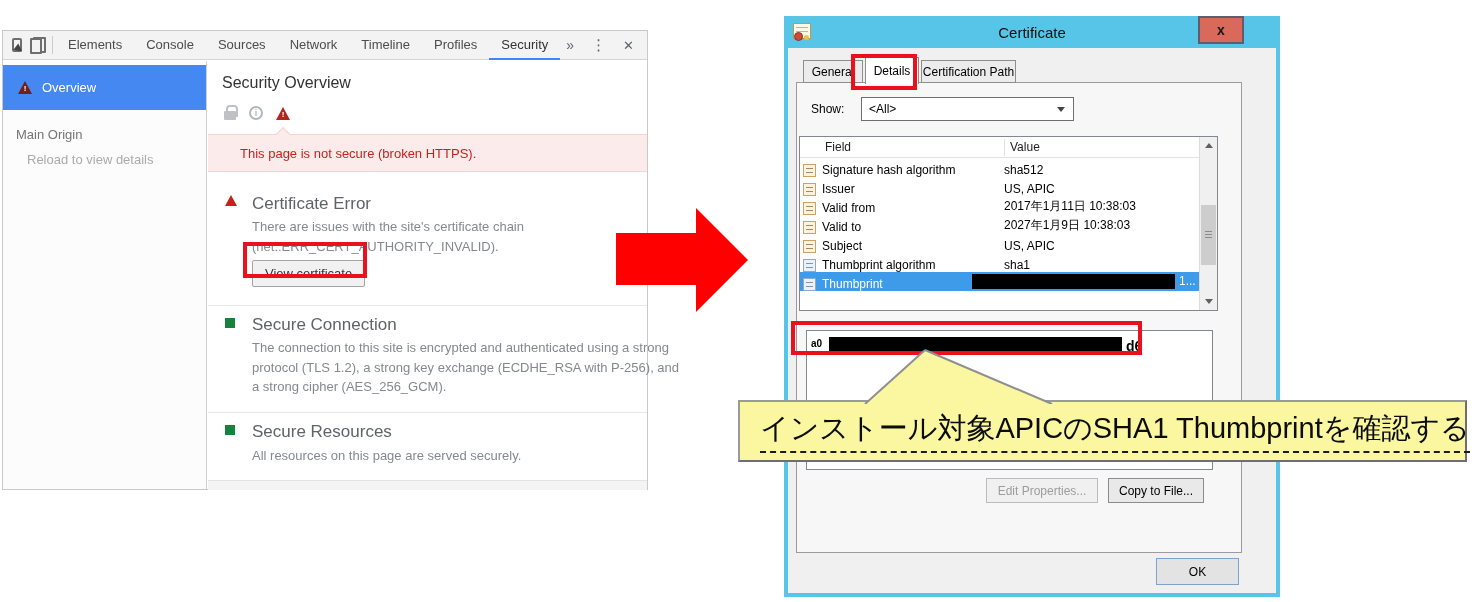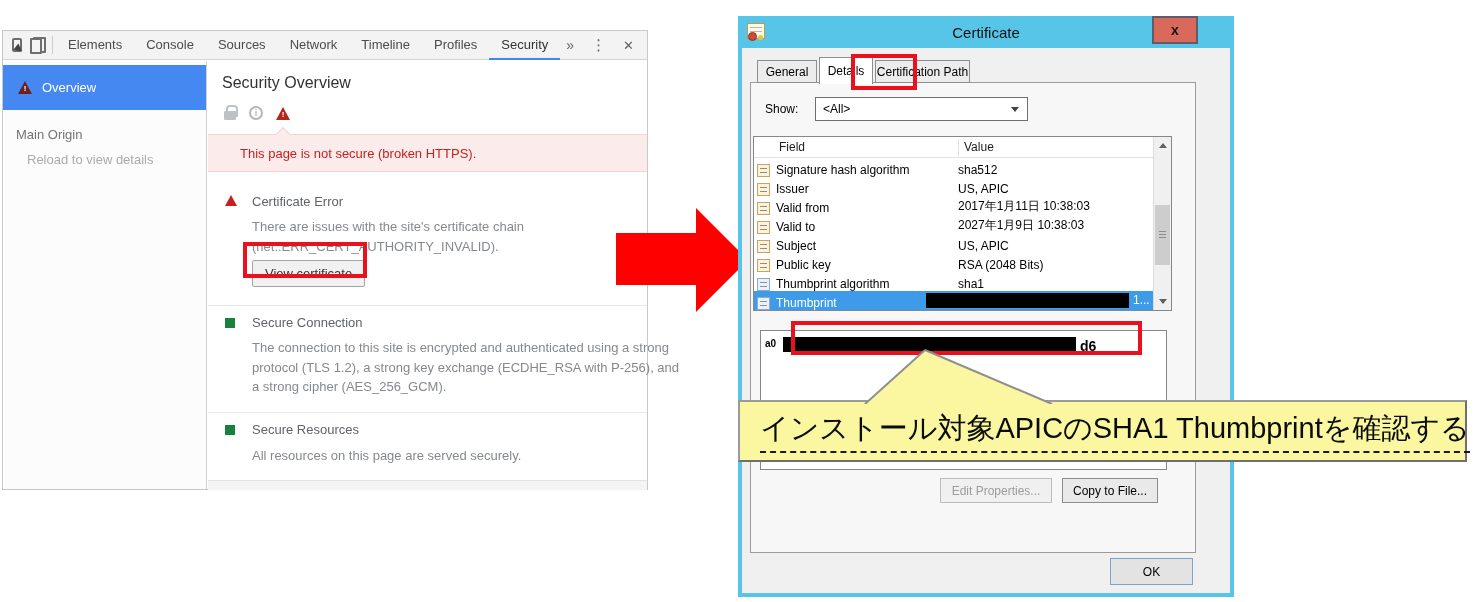--- a/index.html
+++ b/index.html
@@ -36,33 +36,33 @@
 
   .dt-main { position:absolute; left:205px; top:30px; right:0; bottom:0; background:#fff; }
   .sec-title { position:absolute; left:14px; top:13px; font-size:16px; color:#333; }
   .icon-row { position:absolute; left:16px; top:44px; display:flex; align-items:flex-end; gap:13px; height:15px; }
   .icon-lock { width:12px; height:15px; position:relative; opacity:.85; }
   .icon-lock::before { content:""; position:absolute; top:0; left:2px; width:8px; height:8px; border:2px solid #b4b8bc; border-radius:4px 4px 0 0; }
   .icon-lock::after { content:""; position:absolute; bottom:0; left:0; width:12px; height:9px; background:#b4b8bc; border-radius:1px; }
   .icon-info { width:14px; height:14px; border:2px solid #b4b8bc; border-radius:50%; color:#b4b8bc; font-size:9px; font-weight:bold; text-align:center; line-height:10px; }
   .banner-caret { position:absolute; left:70px; top:68px; width:10px; height:10px; background:#fcebeb; border-left:1px solid #f2d4d4; border-top:1px solid #f2d4d4; transform:rotate(45deg); z-index:2; }
   .banner { position:absolute; left:0; right:0; top:73px; height:38px; background:#fcebeb; border-top:1px solid #f2d4d4; border-bottom:1px solid #f2d4d4; display:flex; align-items:center; padding-left:32px; font-size:13px; color:#c5221f; }
-  .section-title { position:absolute; font-size:13px; color:#5f6368; }
+  .section-title { position:absolute; font-size:17px; color:#5f6368; }
   .section-body { position:absolute; font-size:13px; color:#85898d; line-height:1.5; }
   .gsq { position:absolute; width:10px; height:10px; background:#17823b; }
   .divider { position:absolute; left:0; right:0; height:1px; background:#e8e8e8; }
   .viewcert-btn { position:absolute; left:44px; top:199px; font-size:13px; color:#333; background:#f1f1f1; border:1px solid #a5a5a5; border-radius:2px; padding:5px 12px; }
   .dt-bottomstrip { position:absolute; left:0; right:0; top:419px; height:10px; background:#f4f4f4; border-top:1px solid #e3e3e3; }
 
   
   .arrow-body { position:absolute; left:616px; top:233px; width:81px; height:52px; background:#fe0000; }
   .arrow-head { position:absolute; left:696px; top:208px; width:0; height:0; border-top:52px solid transparent; border-bottom:52px solid transparent; border-left:52px solid #fe0000; }
 
   
-  .dialog { position:absolute; left:738px; top:16px; width:496px; height:581px; background:#f0f0f0; border:4px solid #57c5e7; }
+  .dialog { position:absolute; left:784px; top:16px; width:496px; height:581px; background:#f0f0f0; border:4px solid #57c5e7; }
   .dlg-title { position:absolute; left:0; right:0; top:-4px; height:32px; background:#57c5e7; display:flex; align-items:center; justify-content:center; font-size:15px; color:#111; }
   .cert-ico { position:absolute; left:5px; top:7px; width:18px; height:16px; background:#fdf8e2; border:1px solid #b99c52; }
   .cert-ico i { display:block; height:1px; background:#b5b5b5; margin:3px 2px 0; }
   .cert-ico::before { content:""; position:absolute; left:0px; bottom:-3px; width:7px; height:7px; border-radius:50%; background:#d04a3a; border:1px solid #8f2f24; }
   .cert-ico::after { content:""; position:absolute; right:1px; bottom:-2px; width:5px; height:5px; border-radius:50%; background:#e8c53e; }
   .dlg-close { position:absolute; left:410px; top:-4px; width:46px; height:28px; background:#d9695a; border:2px solid #5d5d6e; color:#161616; font-weight:bold; font-size:14px; display:flex; align-items:center; justify-content:center; }
 
   .dlg-tab { position:absolute; top:40px; height:23px; background:#ececec; border:1px solid #8e8e8e; font-size:12px; color:#000; display:flex; align-items:center; justify-content:center; z-index:2; }
   .dlg-tab.active { top:37px; height:27px; background:#fff; border-bottom:none; z-index:4; }
   .tab-general { left:15px; width:60px; }
@@ -258,28 +258,20 @@
             <span class="rvalue">2027年1月9日 10:38:03</span>
           </div>
           <div class="trow tan">
             <span class="ricon">
               <i></i>
               <i></i>
             </span>
             <span class="rfield">Subject</span>
             <span class="rvalue">US, APIC</span>
           </div>
-          <div class="trow tan">
-            <span class="ricon">
-              <i></i>
-              <i></i>
-            </span>
-            <span class="rfield">Public key</span>
-            <span class="rvalue">RSA (2048 Bits)</span>
-          </div>
           <div class="trow blu">
             <span class="ricon">
               <i></i>
               <i></i>
             </span>
             <span class="rfield">Thumbprint algorithm</span>
             <span class="rvalue">sha1</span>
           </div>
           <div class="trow sel blu">
             <span class="ricon">

